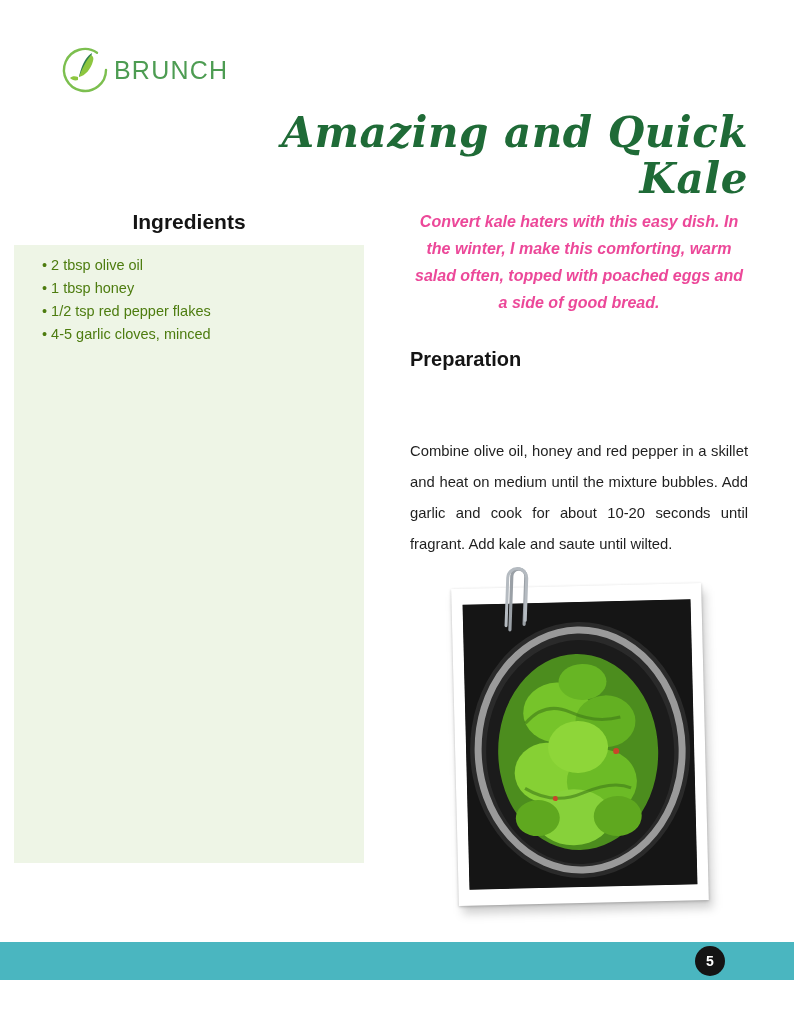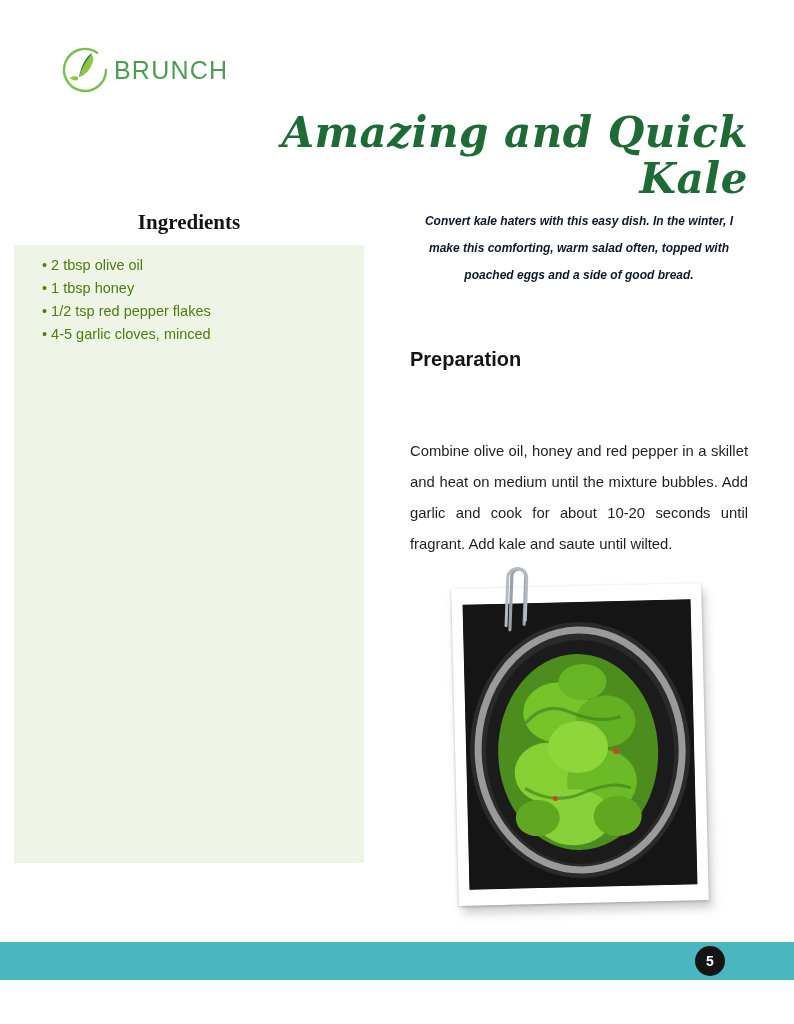--- a/index.html
+++ b/index.html
@@ -73,21 +73,20 @@
   
   .ingredients-heading {
     position: absolute;
     left: 14px;
     top: 210px;
     width: 350px;
     text-align: center;
     font-size: 21px;
     font-weight: 700;
     color: #141414;
-    font-family: Liberation Serif, serif;
   }
   .ingredients-panel {
     position: absolute;
     left: 14px;
     top: 245px;
     width: 350px;
     height: 618px;
     background: #eef5e6;
   }
   .ingredients-list {
@@ -103,25 +102,25 @@
     margin: 0;
   }
 
   
   .intro {
     position: absolute;
     left: 410px;
     top: 208px;
     width: 338px;
     text-align: center;
-    font-size: 12px;
+    font-size: 16px;
     font-style: italic;
     font-weight: 600;
     line-height: 27px;
-    color: #0f172a;
+    color: #ec4899;
   }
   .prep-heading {
     position: absolute;
     left: 410px;
     top: 348px;
     width: 338px;
     text-align: left;
     font-size: 20px;
     font-weight: 700;
     color: #141414;

